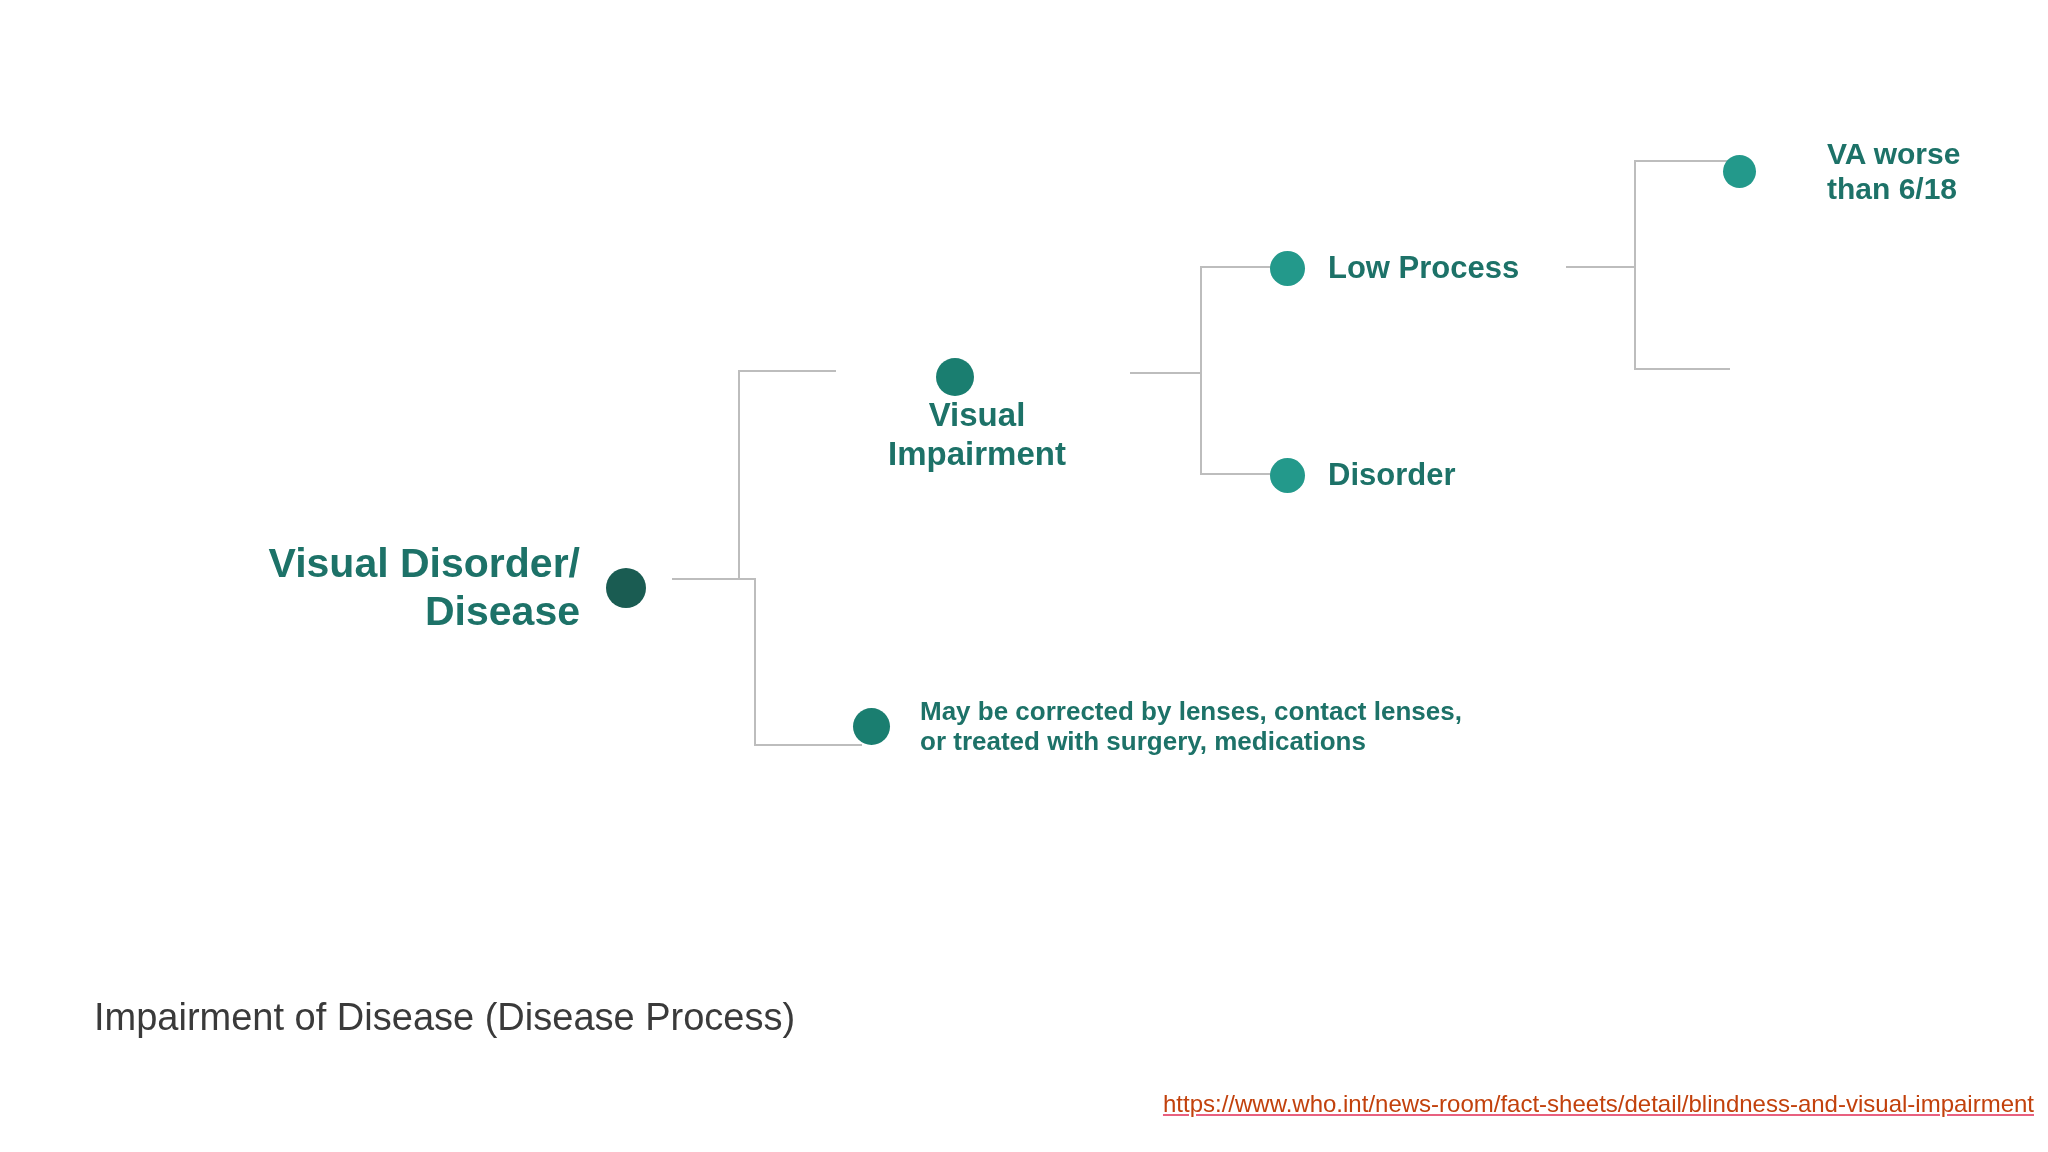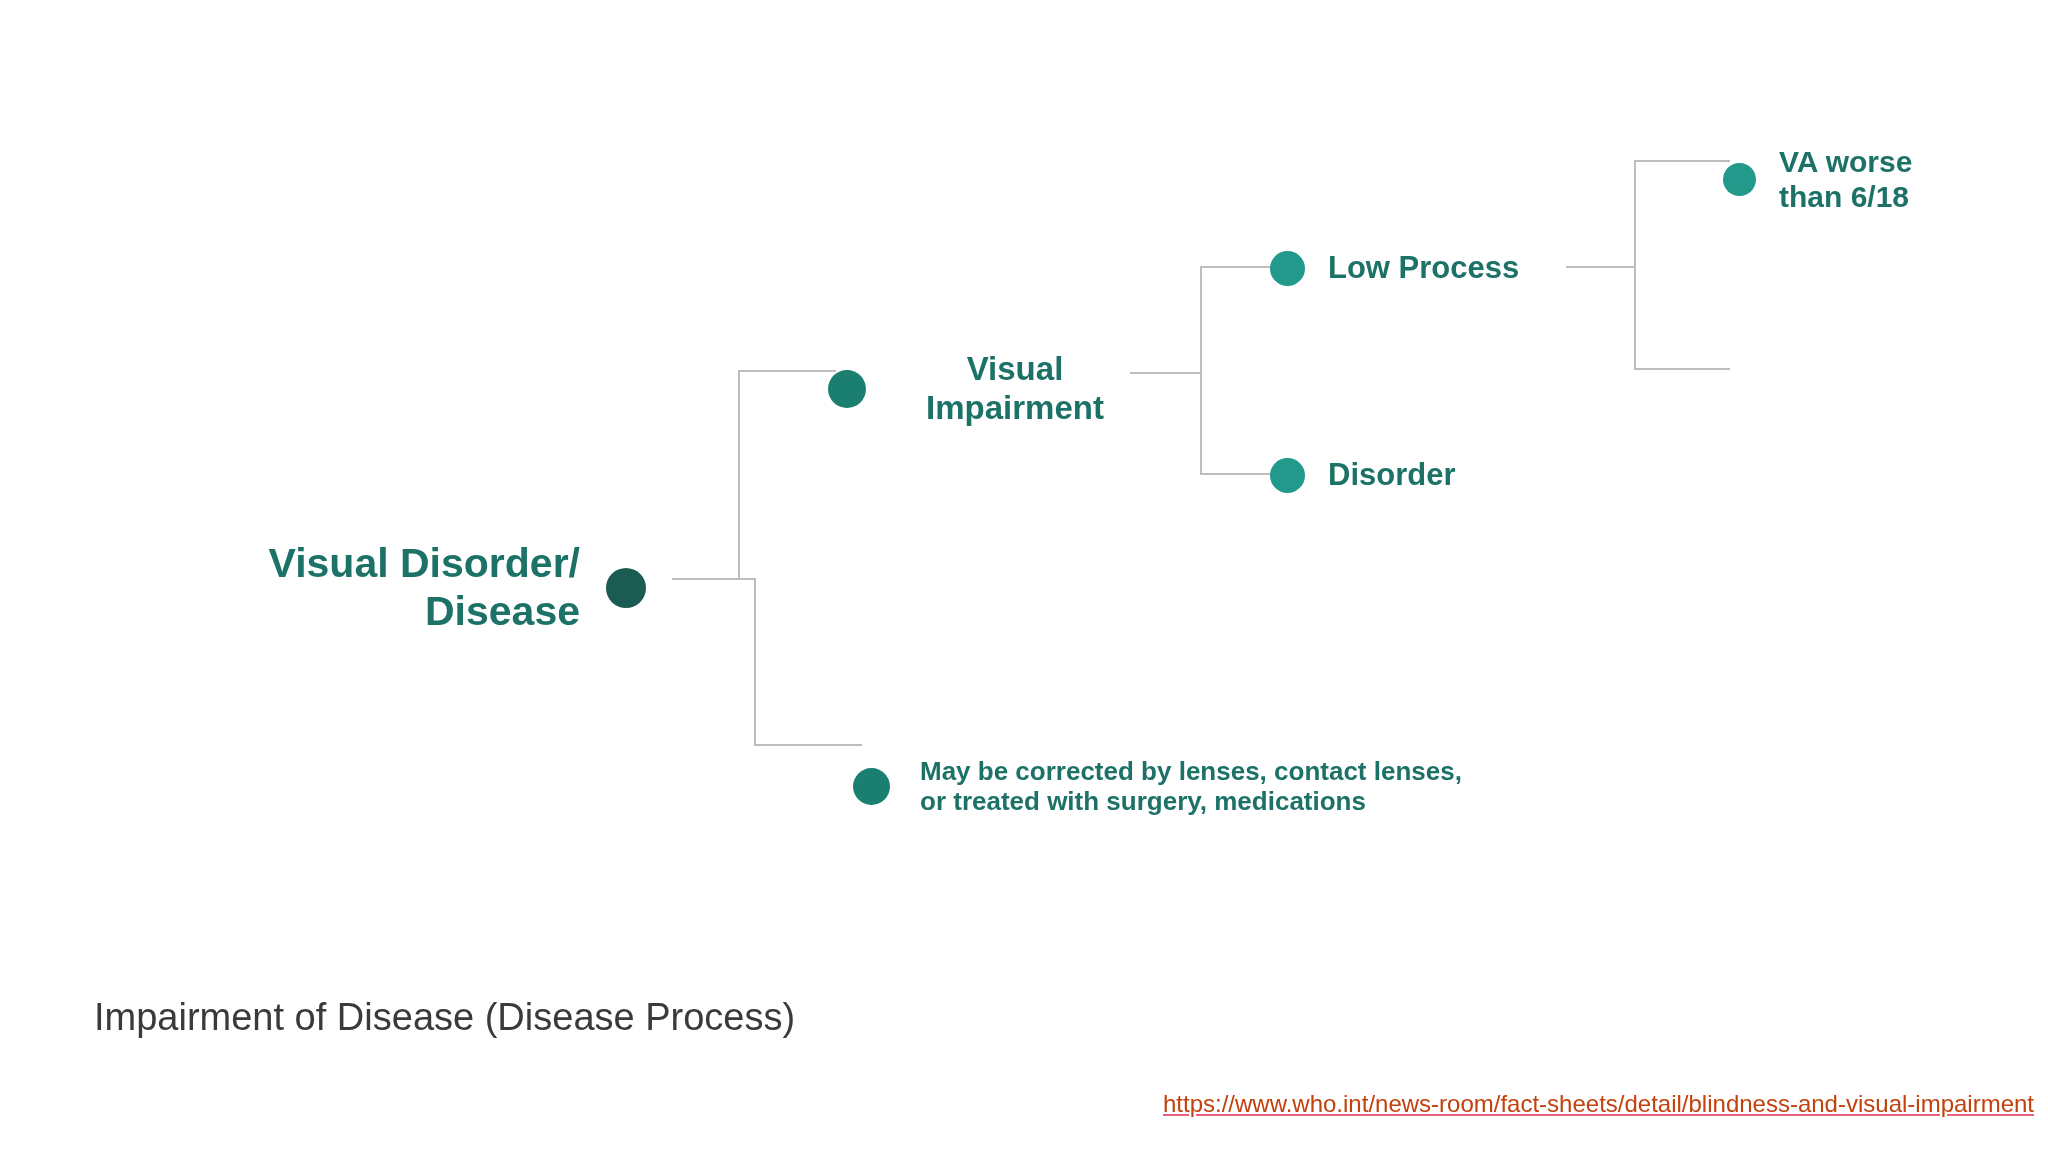--- a/index.html
+++ b/index.html
@@ -51,33 +51,33 @@
     width: 430px;
     margin-right: 26px;
     color: #1d7268;
   }
   .node-root .dot {
     width: 40px; height: 40px;
     background: #1a5c52;
   }
 
   
-  .node-vi { left: 828px; top: 350px; }
+  .node-vi { left: 828px; top: 358px; flex-direction: column; }
   .node-vi .dot {
     width: 38px; height: 38px;
     background: #1a7e70;
   }
   .node-vi .node-label {
     font-size: 33px;
     text-align: center;
     margin-left: 44px;
     width: 210px;
   }
 
-  .node-corr { left: 853px; top: 756px; }
+  .node-corr { left: 853px; top: 696px; }
   .node-corr .dot {
     width: 37px; height: 37px;
     background: #1a7e70;
   }
   .node-corr .node-label {
     font-size: 26px;
     margin-left: 30px;
     white-space: pre-line;
   }
 
@@ -88,21 +88,21 @@
     width: 35px; height: 35px;
     background: #23998b;
   }
   .node-lv .node-label, .node-bl .node-label {
     font-size: 31px;
     margin-left: 23px;
     white-space: nowrap;
   }
 
   
-  .node-va { left: 1723px; top: 144px; }
+  .node-va { left: 1723px; top: 136px; gap: 48px; }
   .node-vf { left: 1723px; top: 352px; }
   .node-va .dot, .node-vf .dot {
     width: 33px; height: 33px;
     background: #23998b;
   }
   .node-va .node-label, .node-vf .node-label {
     font-size: 30px;
     margin-left: 23px;
   }
 

